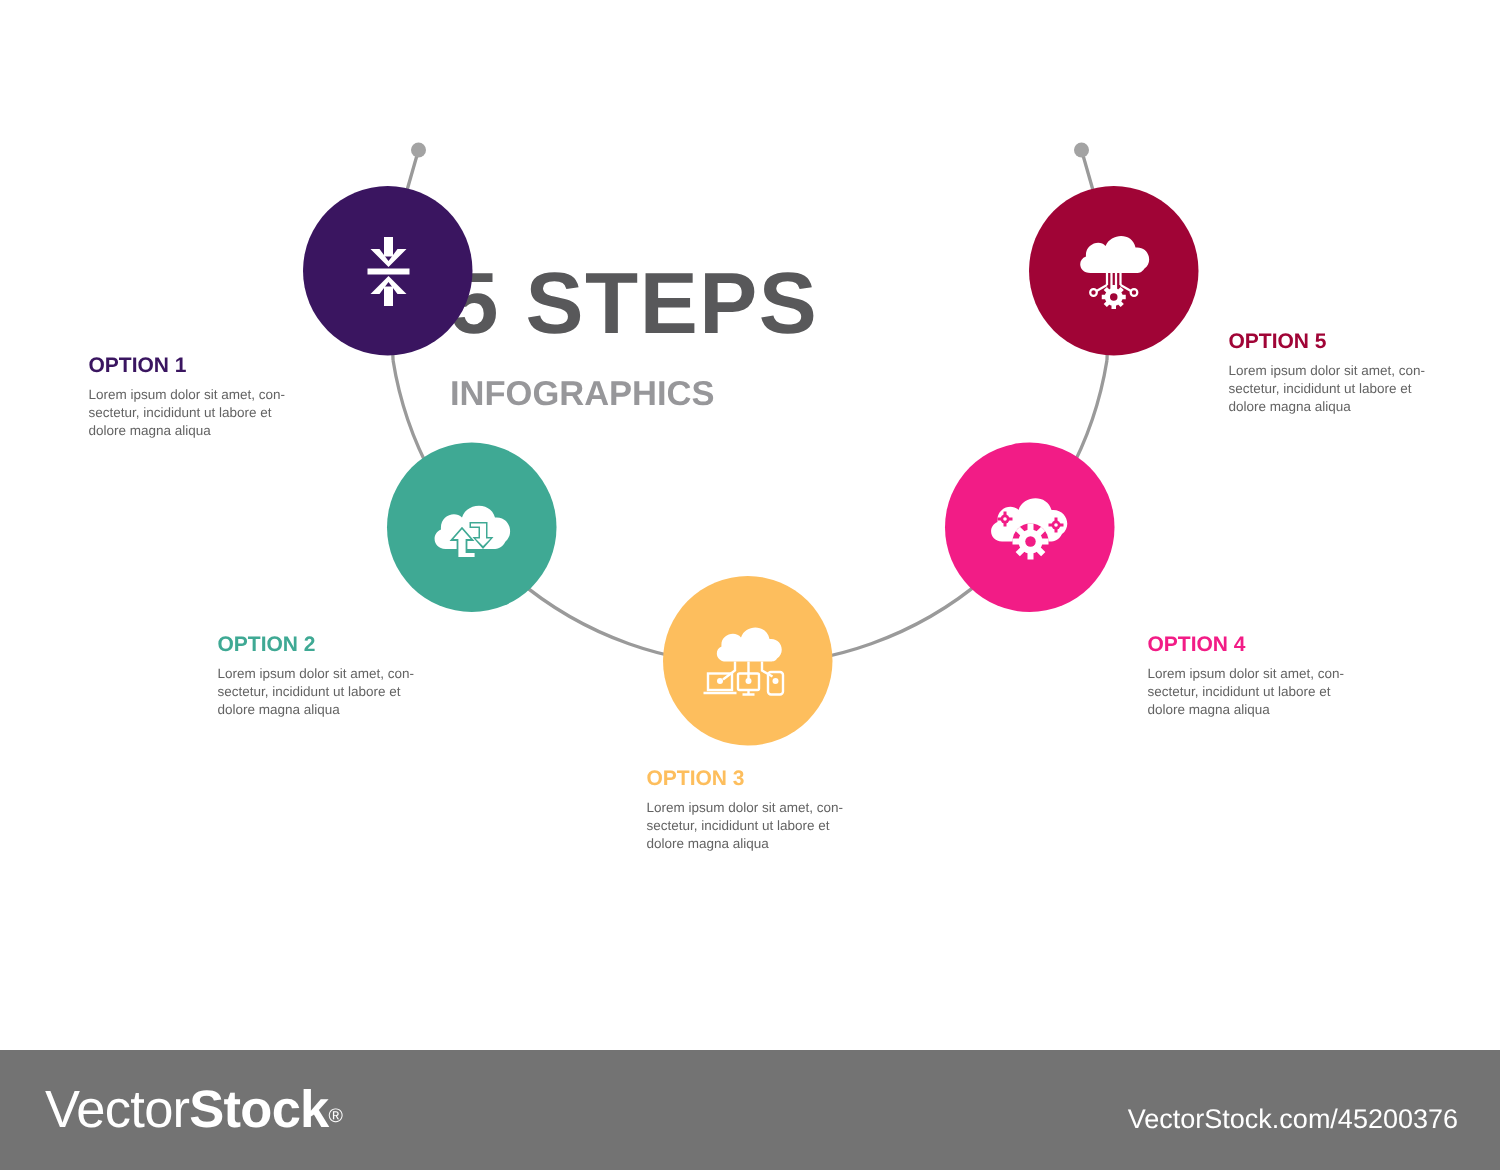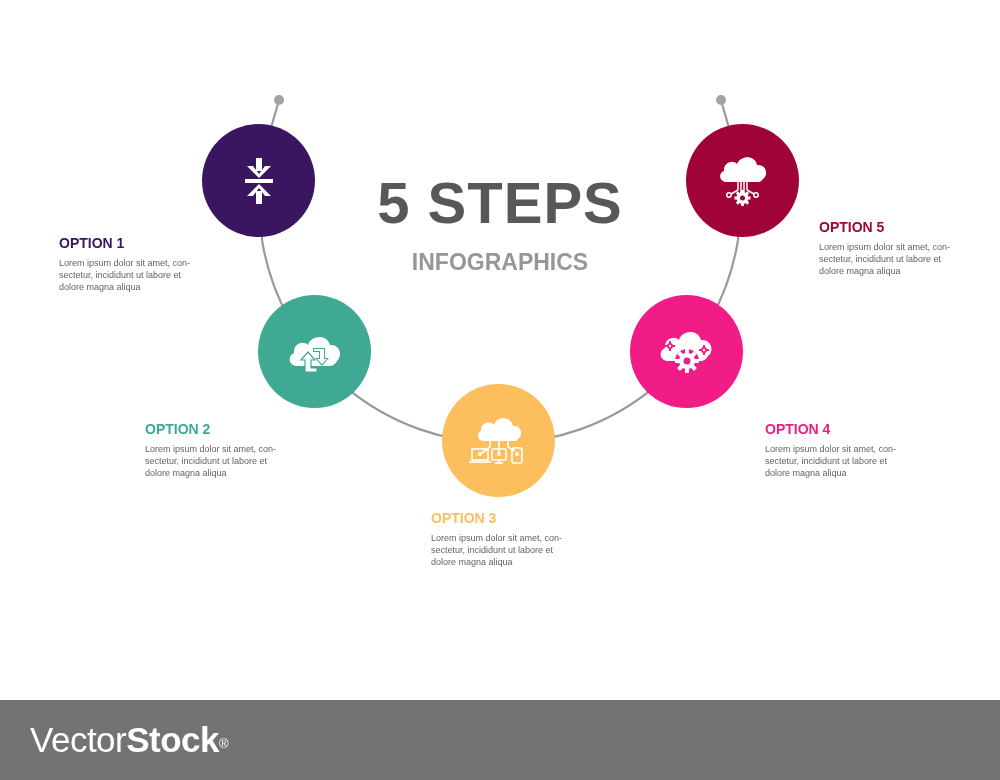--- a/index.html
+++ b/index.html
@@ -1,21 +1,21 @@
 <!DOCTYPE html>
 <html><head>
 <meta charset="utf-8">
 <style>
   html, body { margin: 0; padding: 0; }
   body { width: 1000px; height: 780px; position: relative; background: #ffffff; overflow: hidden; font-family: "Liberation Sans", sans-serif; }
   .canvas { position: absolute; left: 0; top: 0; width: 1000px; height: 700px; background: #ffffff; }
   svg.arc { position: absolute; left: 0; top: 0; }
   .circle { position: absolute; border-radius: 50%; display: flex; align-items: center; justify-content: center; }
   .circle svg { display: block; }
-  .title { position: absolute; left: 300px; width: 400px; text-align: center; font-weight: bold; }
+  .title { position: absolute; left: 300px; width: 400px; text-align: left; font-weight: bold; }
   .title-main { top: 170px; font-size: 58px; color: #58585a; letter-spacing: 1px; line-height: 66px; }
   .title-sub { top: 248px; font-size: 23px; color: #97979a; line-height: 28px; }
   .opt { position: absolute; width: 160px; }
   .opt-title { font-weight: bold; font-size: 14px; line-height: 16px; margin-bottom: 6px; }
   .opt-text { font-size: 9px; line-height: 12px; color: #636363; }
   .footer { position: absolute; left: 0; top: 700px; width: 1000px; height: 80px; background: #737373; }
   .brand { position: absolute; left: 30px; top: 18px; color: #ffffff; font-size: 35px; line-height: 44px; letter-spacing: -0.5px; }
   .brand .light { font-weight: normal; }
   .brand .bold { font-weight: bold; }
   .brand sup { font-size: 13px; vertical-align: top; position: relative; top: 4px; }
@@ -172,13 +172,14 @@
       <div>sectetur, incididunt ut labore et</div>
       <div>dolore magna aliqua</div>
     </div>
   </div>
 </div>
 
 <div class="footer">
   <div class="brand">
     <span class="light">Vector</span><span class="bold">Stock</span><sup>®</sup>
   </div>
+  <div class="stock-id">VectorStock.com/45200376</div>
 </div>
 
 </body></html>

